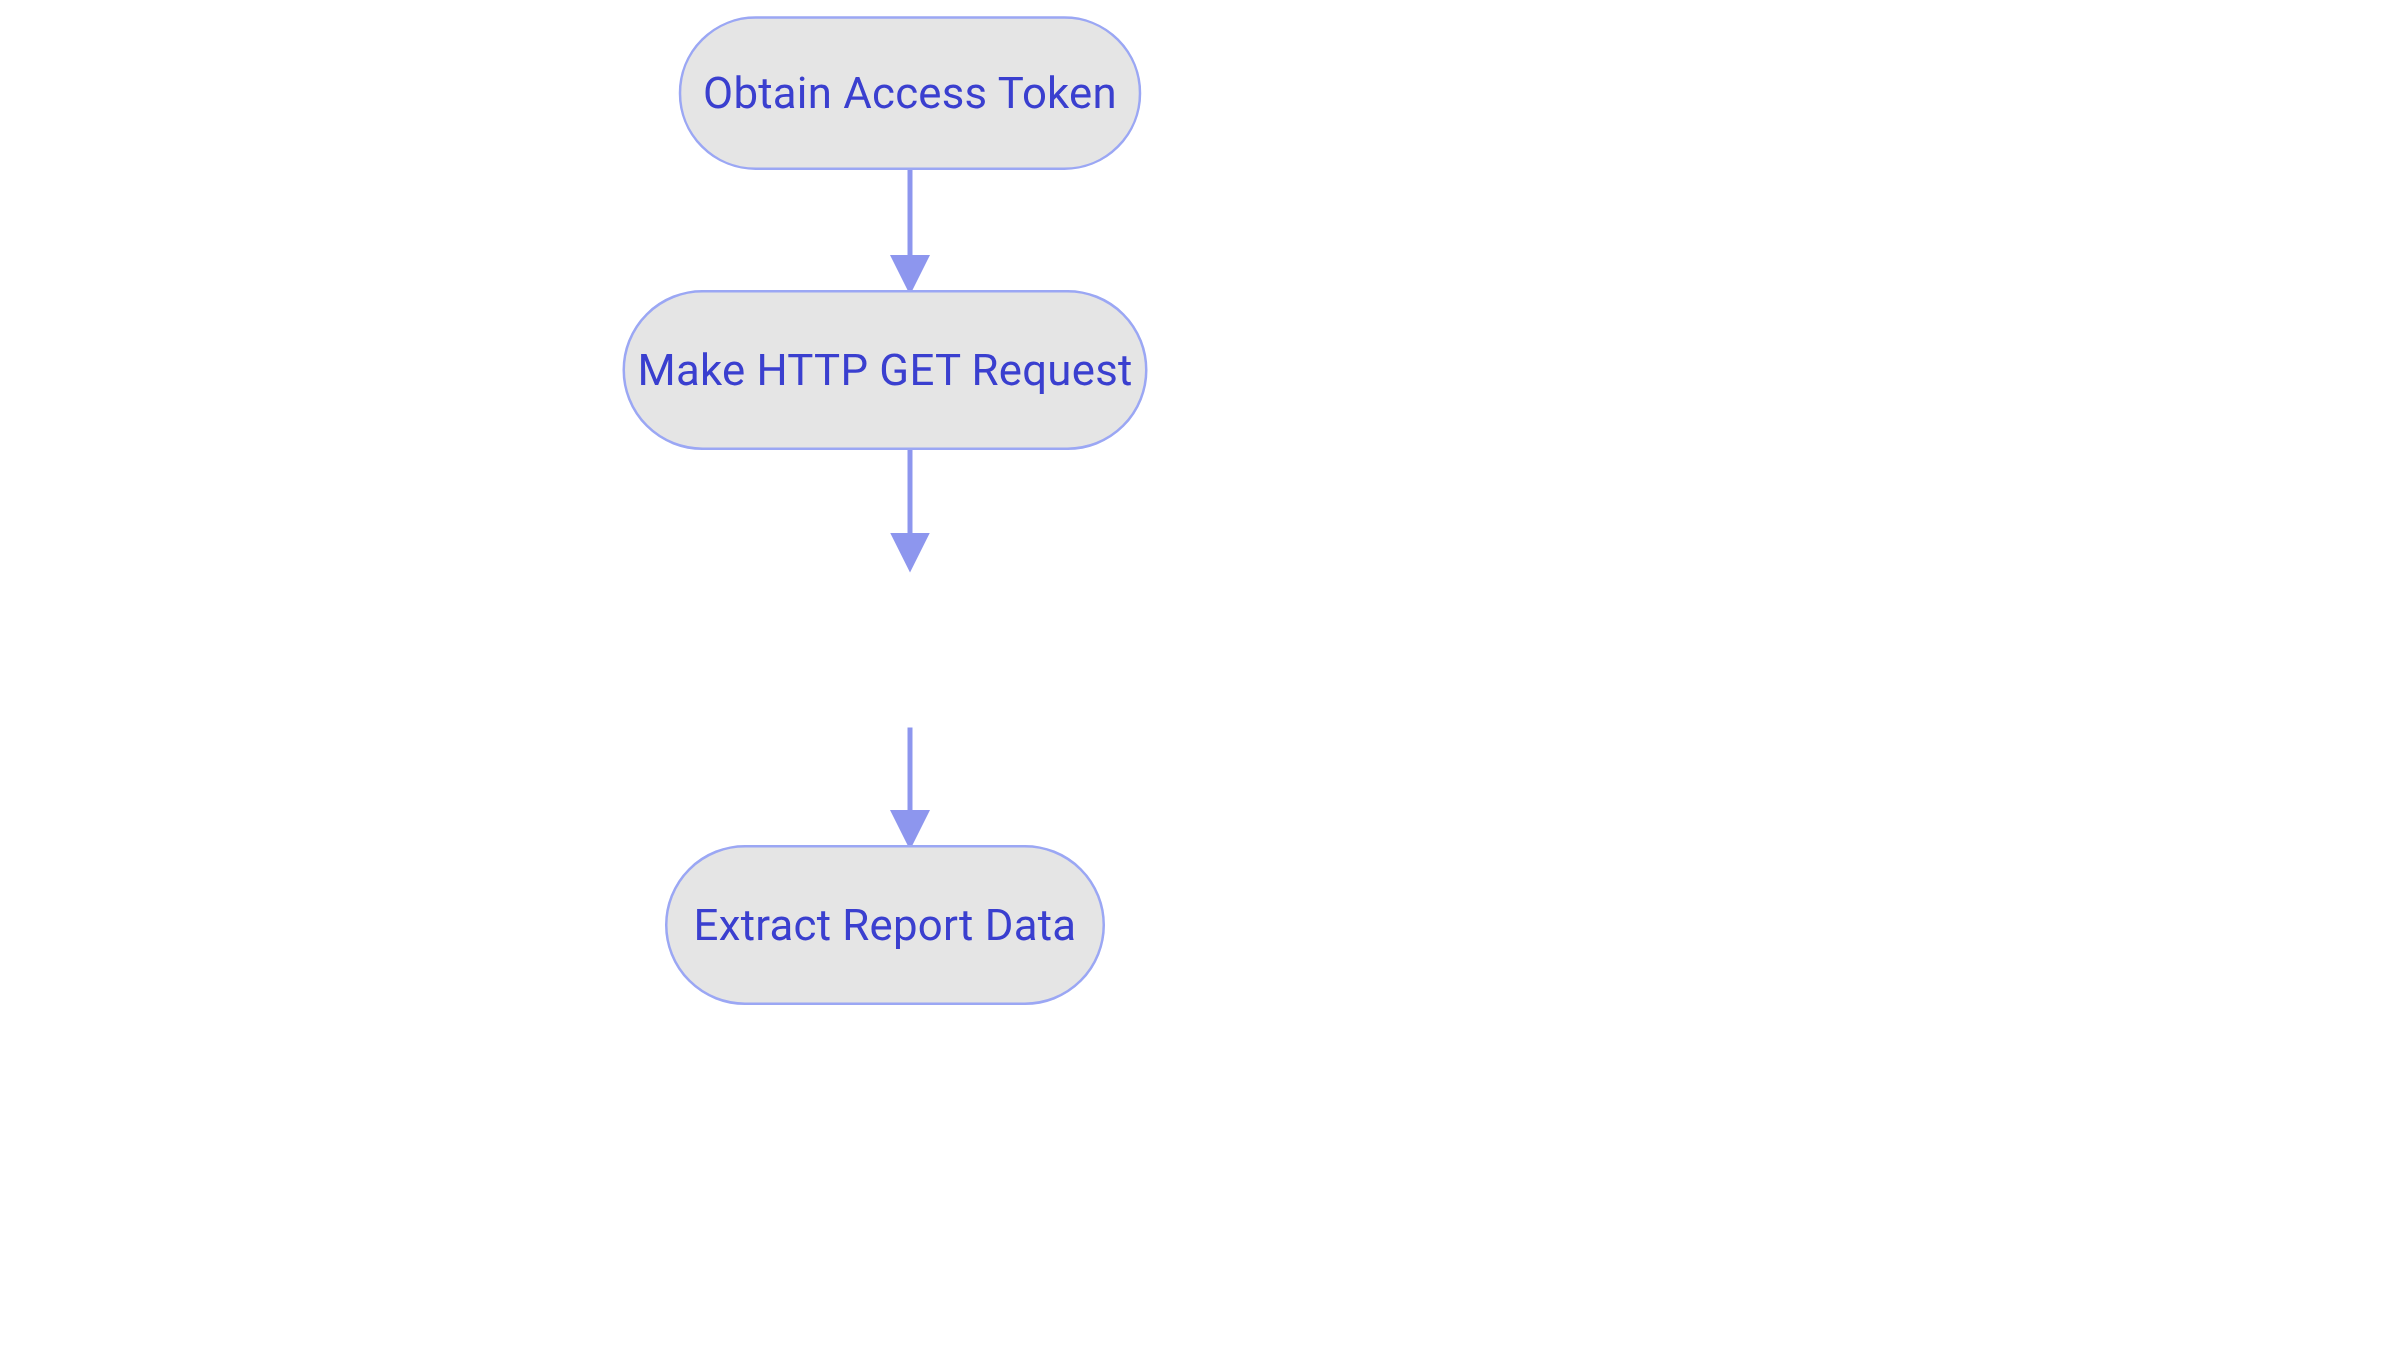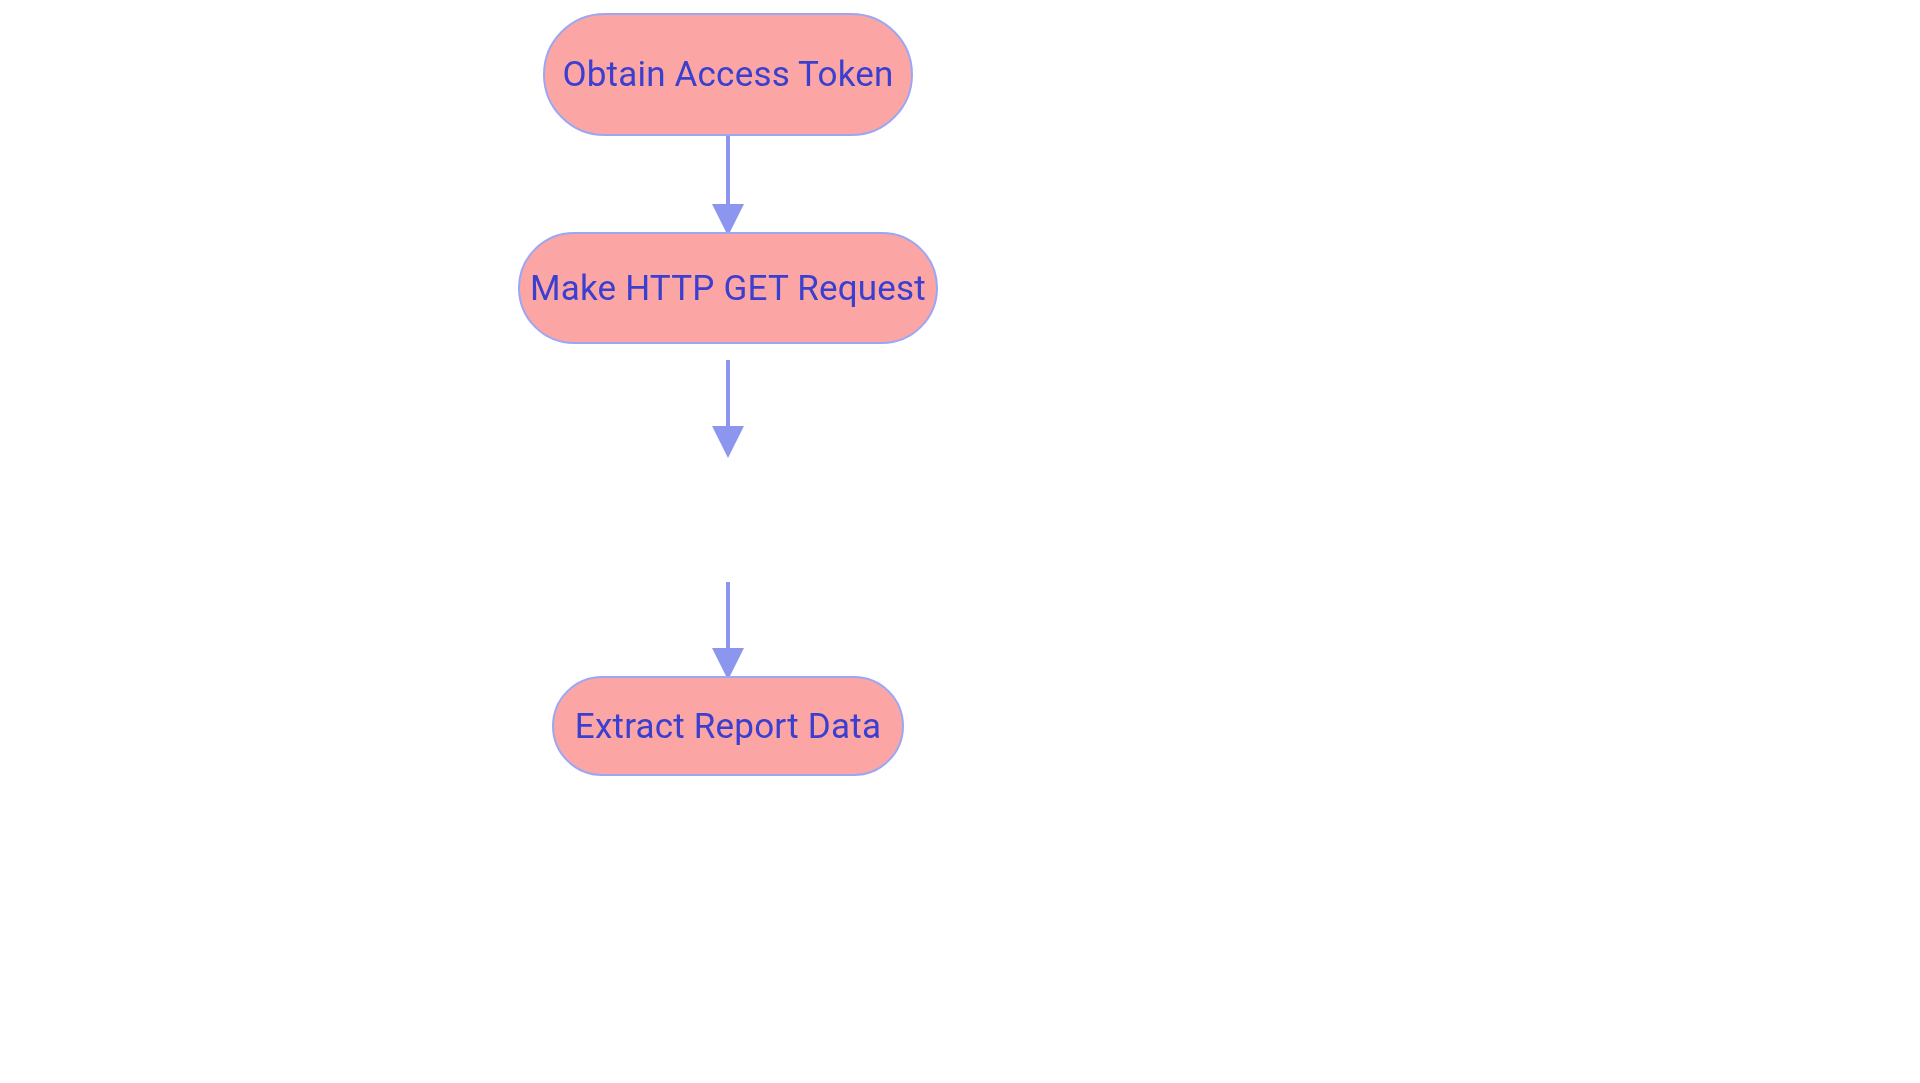--- a/index.html
+++ b/index.html
@@ -11,21 +11,21 @@
     font-family: -apple-system, BlinkMacSystemFont, "Segoe UI", Roboto, "Helvetica Neue", Arial, sans-serif;
     overflow: hidden;
   }
   .canvas {
     position: relative;
     width: 1920px;
     height: 1083px;
   }
   .node {
     position: absolute;
-    background: #fca5a5;
+    background: #e5e5e5;
     border: 2px solid #9ba7f4;
     border-radius: 999px;
     display: flex;
     align-items: center;
     justify-content: center;
     font-size: 35px;
     color: #3a3fcf;
     font-weight: 400;
     box-sizing: border-box;
     white-space: nowrap;
@@ -54,20 +54,20 @@
     <g id="arrow-group" stroke="#8d96ee" stroke-width="4" fill="none">
         <line x1="728" y1="136" x2="728" y2="228" marker-end="url(#arrowhead)"></line>
         <line x1="728" y1="360" x2="728" y2="450" marker-end="url(#arrowhead)"></line>
         <line x1="728" y1="582" x2="728" y2="672" marker-end="url(#arrowhead)"></line>
       </g>
   </svg>
 
   <div class="node" id="n1" style="left: 543px; top: 13px; width: 370px; height: 123px;">
     <span>Obtain Access Token</span>
   </div>
-  <div class="node" id="n2" style="left: 518px; top: 232px; width: 420px; height: 112px;">
+  <div class="node" id="n2" style="left: 498px; top: 232px; width: 420px; height: 128px;">
     <span>Make HTTP GET Request</span>
   </div>
-  <div class="node" id="n4" style="left: 552px; top: 676px; width: 352px; height: 100px;">
+  <div class="node" id="n4" style="left: 532px; top: 676px; width: 352px; height: 128px;">
     <span>Extract Report Data</span>
   </div>
 
 </div>
 
 </body></html>

